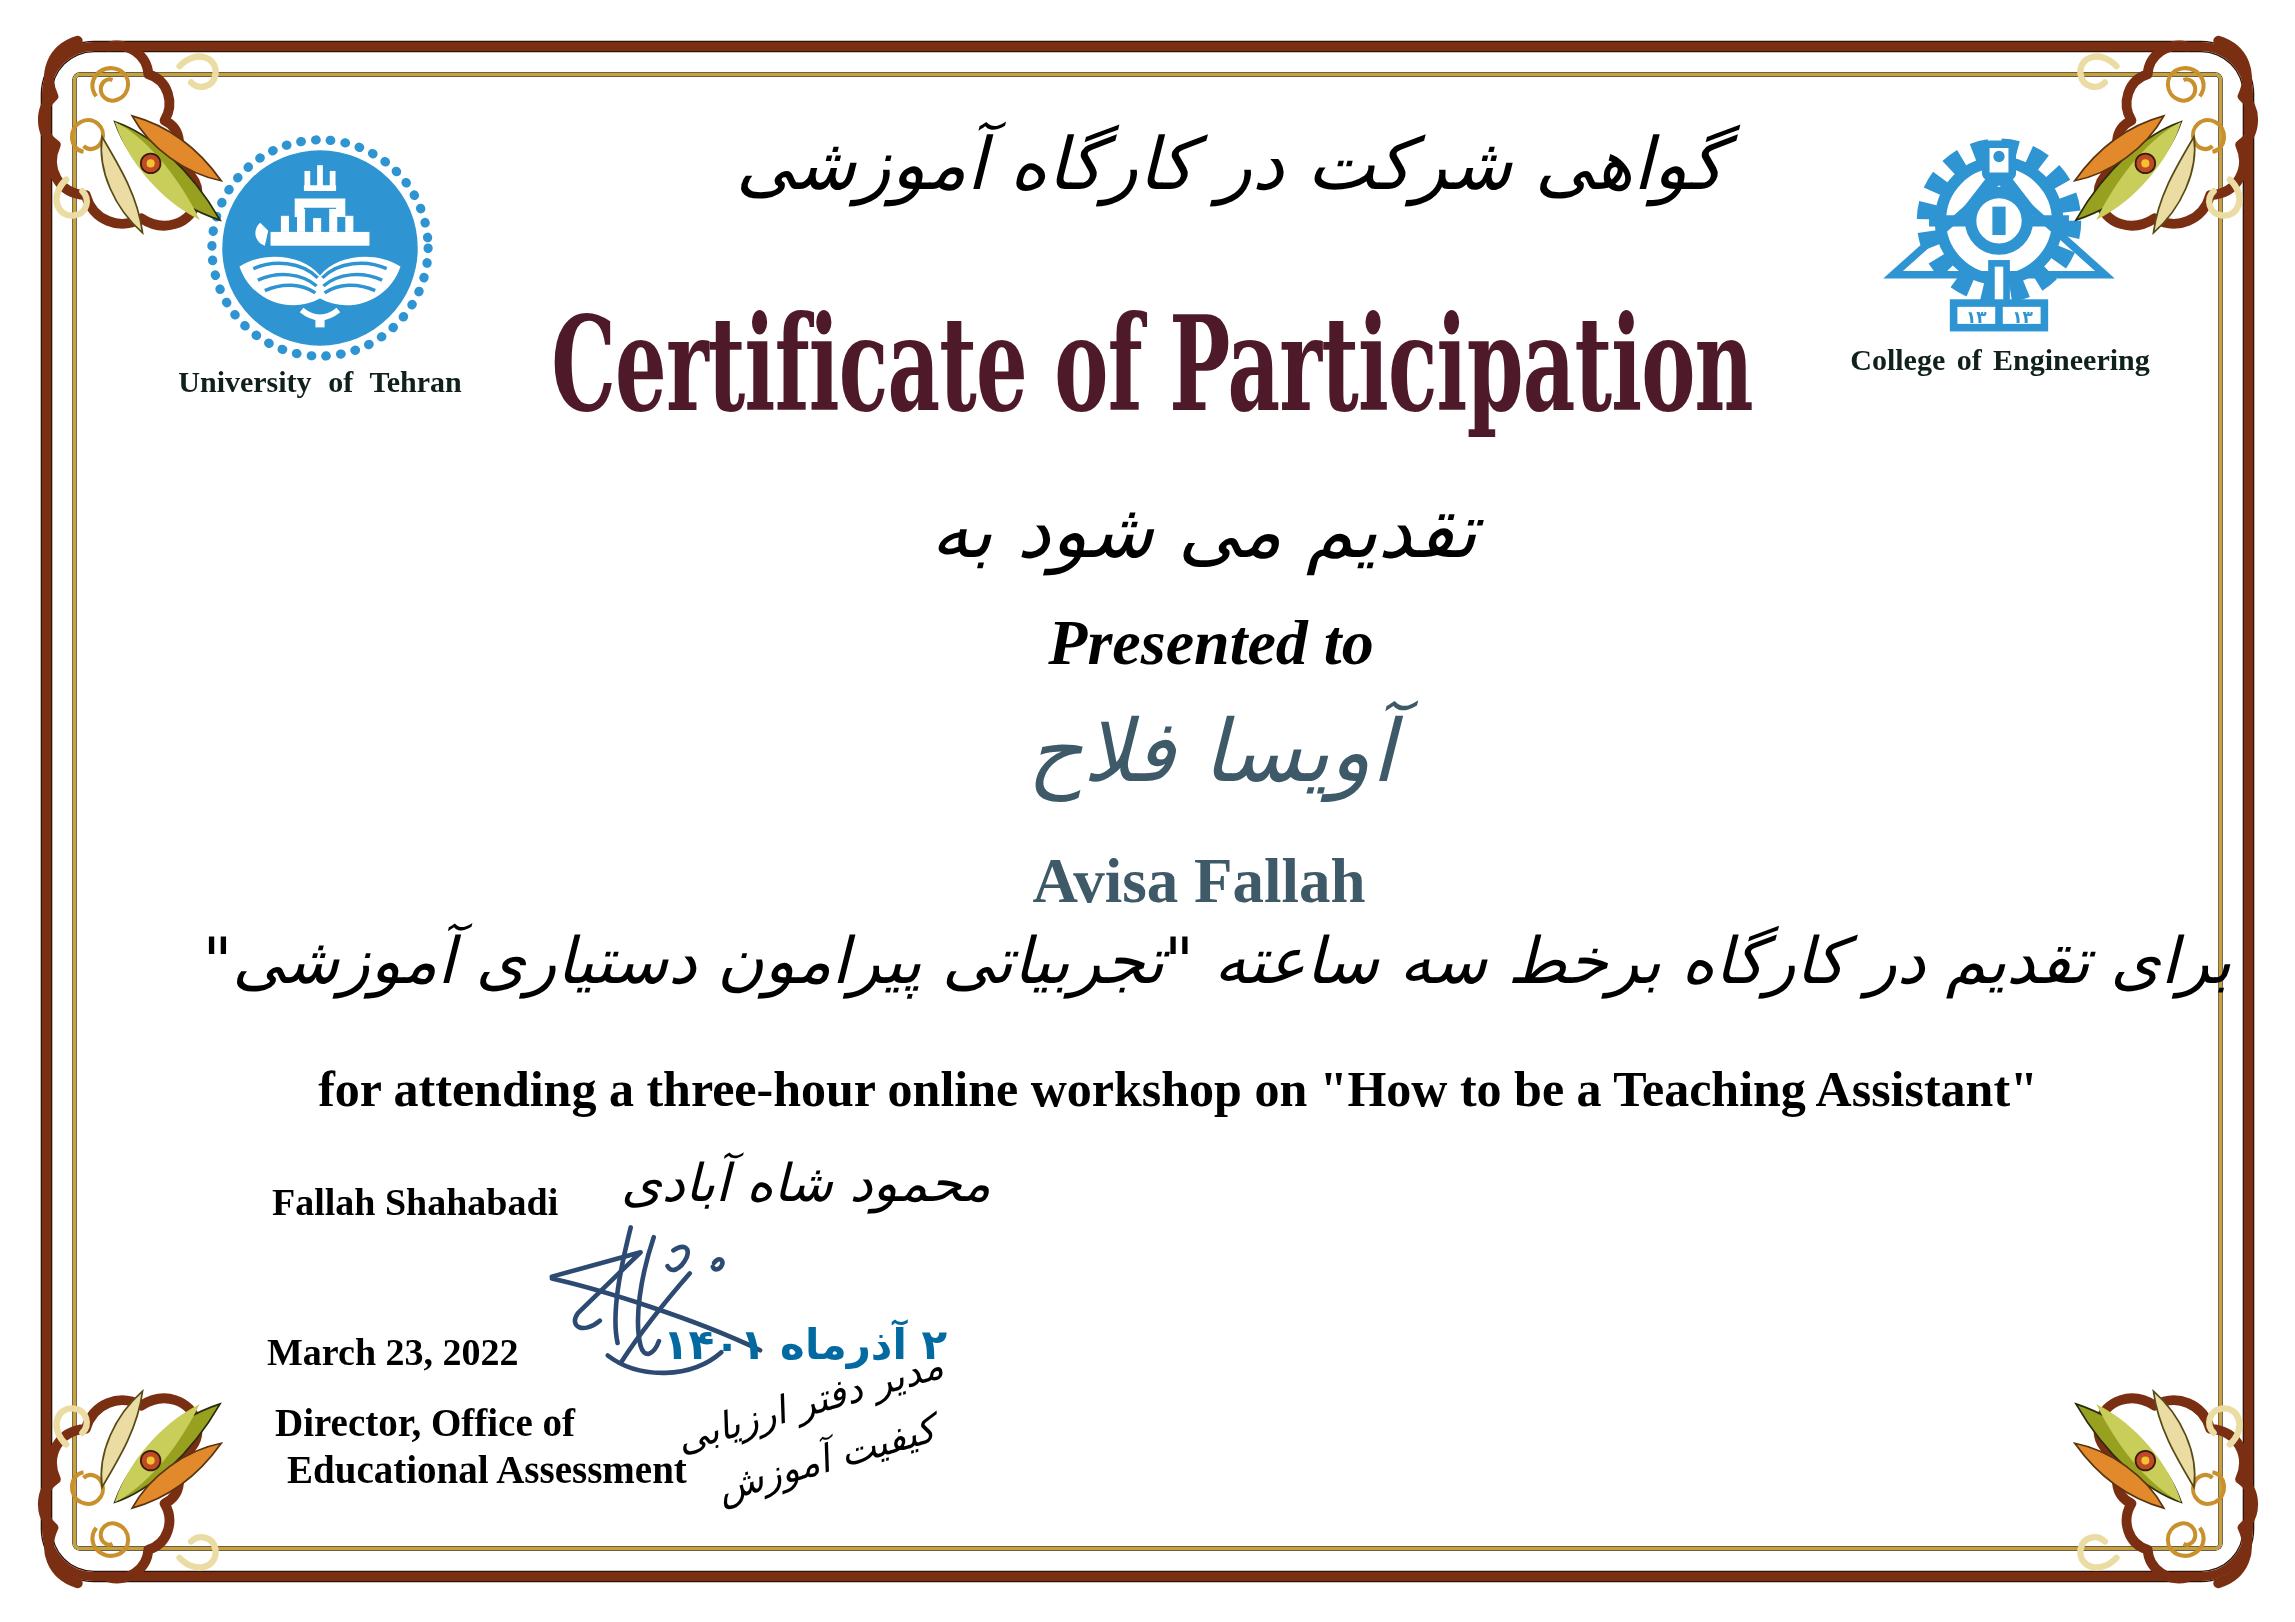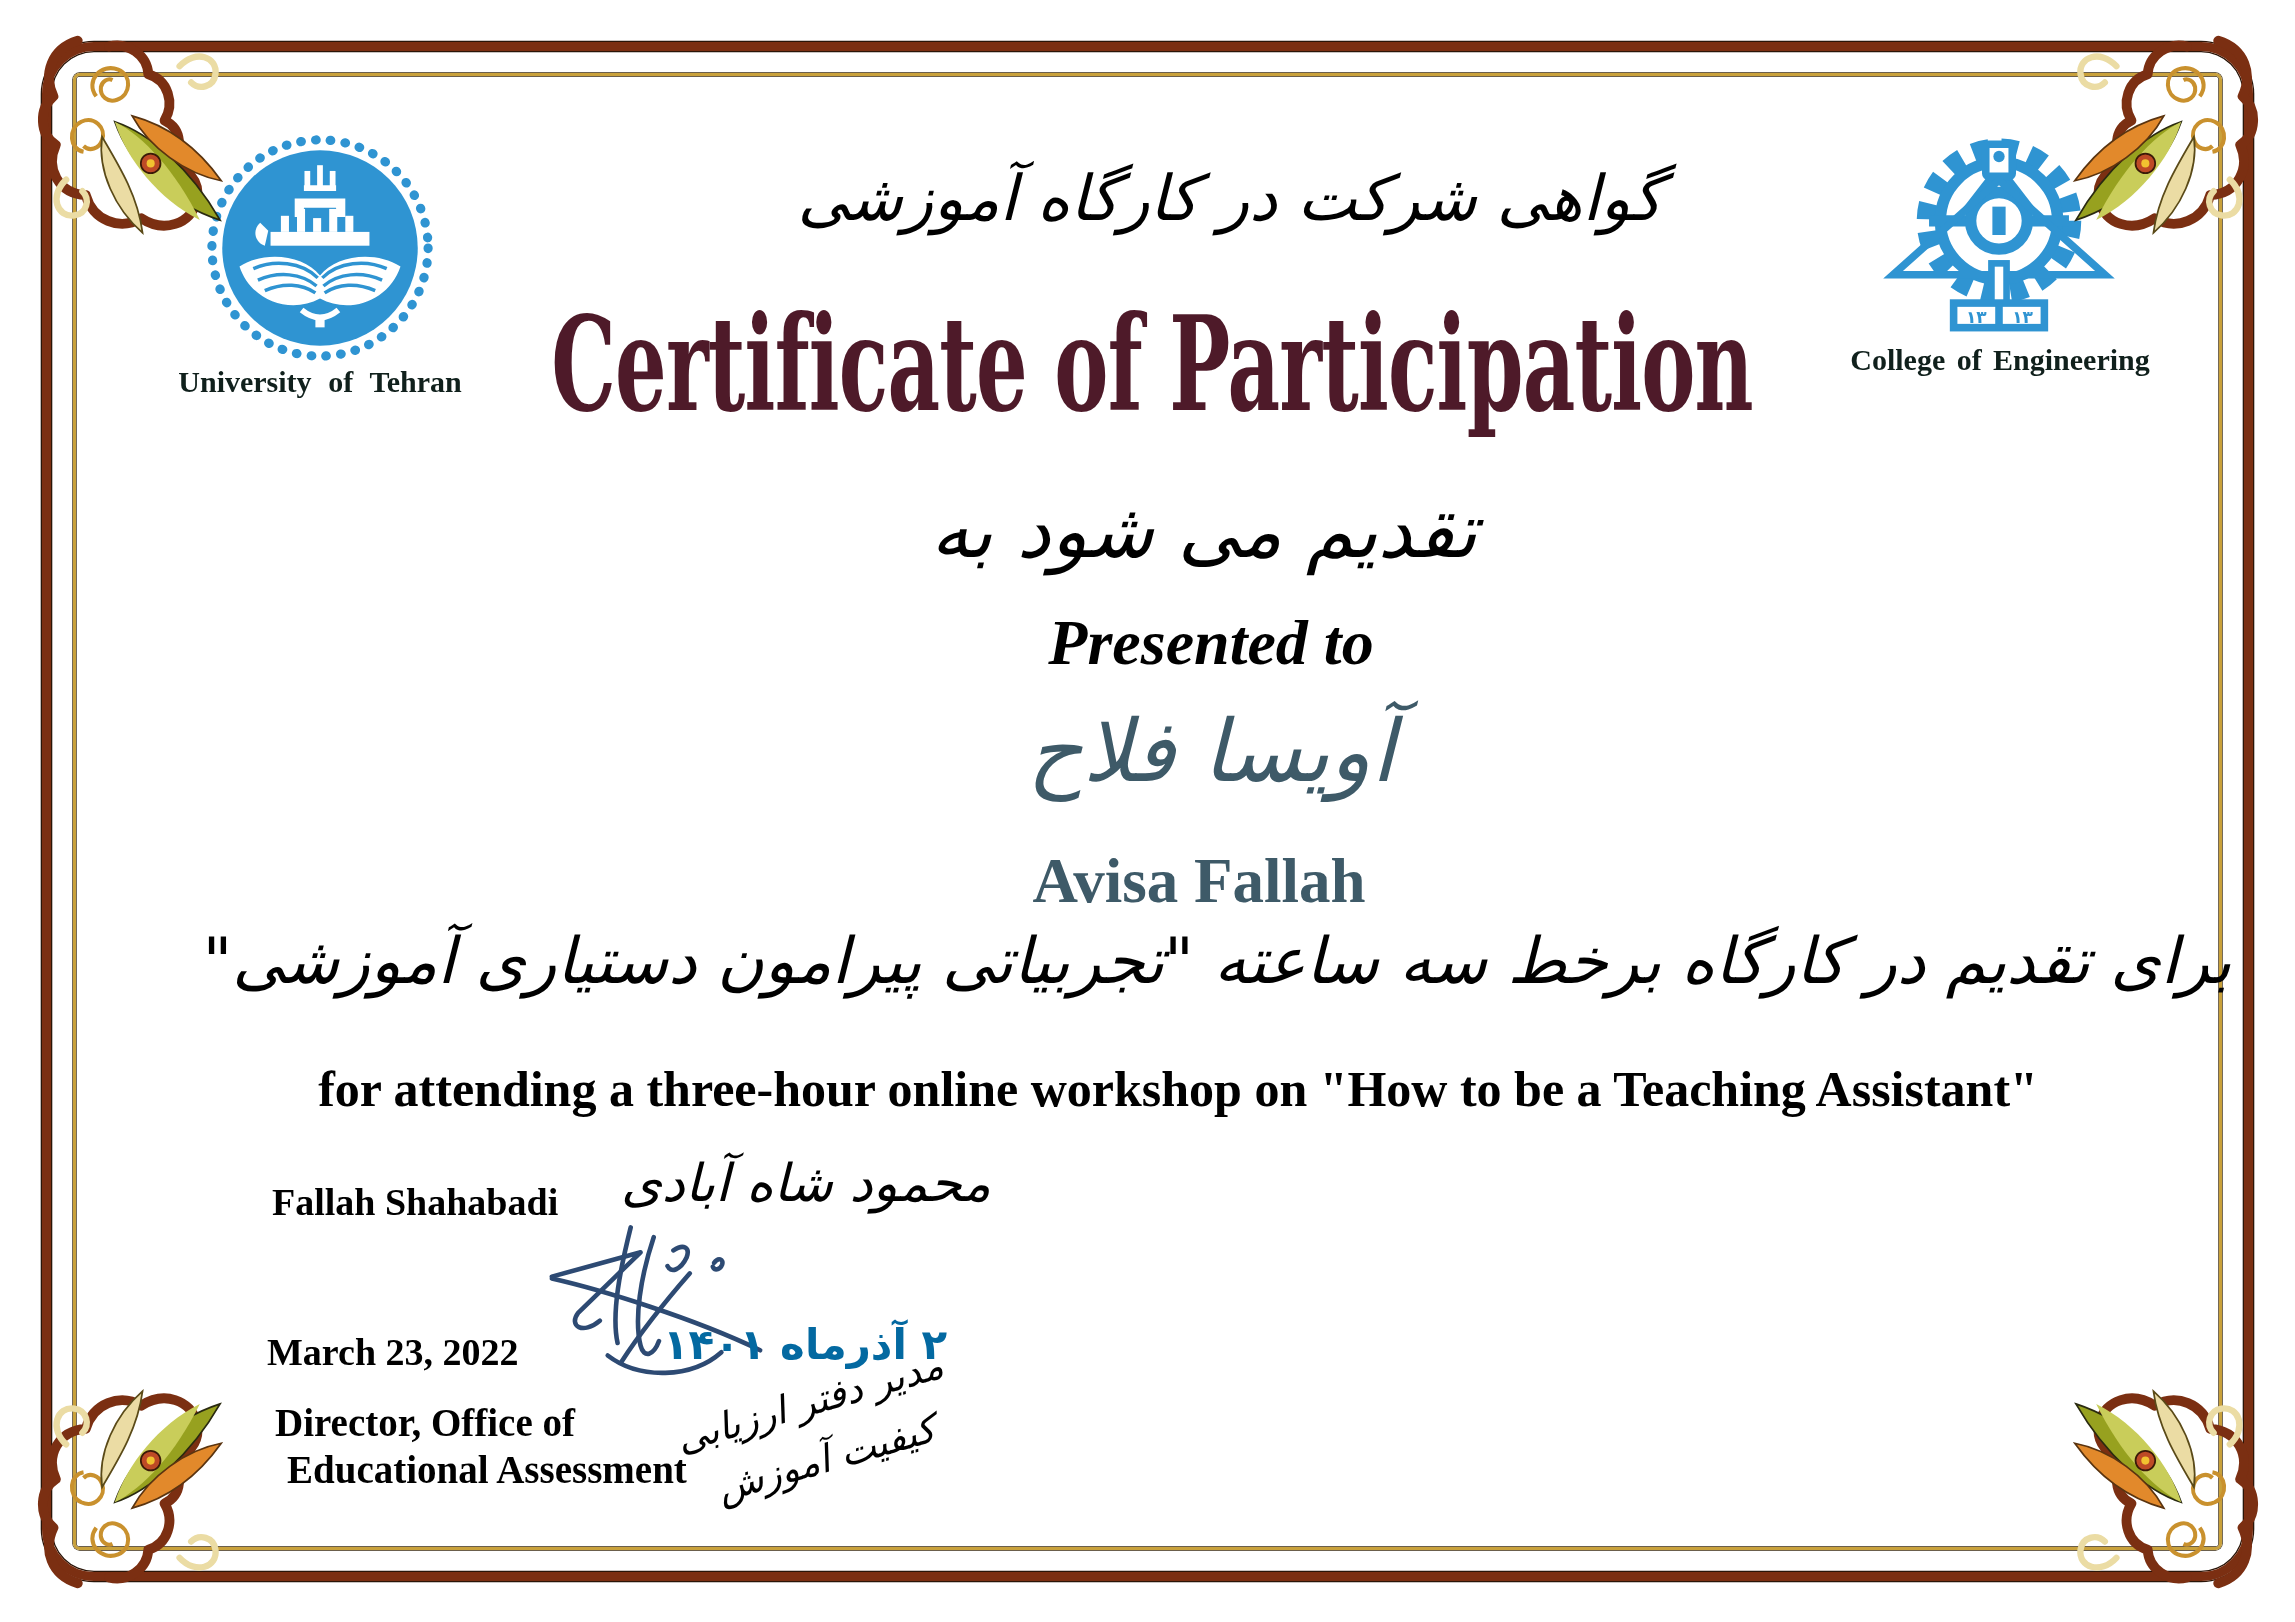--- a/index.html
+++ b/index.html
@@ -36,21 +36,21 @@
   .logo-caption{
     position:absolute;transform:translateX(-50%);
     font-weight:bold;font-size:30px;color:#10201C;
     white-space:nowrap;word-spacing:9.2px;
   }
   .ut-caption{left:320px;top:365px;}
   .coe-caption{left:2000px;top:343px;word-spacing:3.9px;}
   
   .cline{position:absolute;white-space:nowrap;transform:translateX(-50%);}
   .fa{font-family:"DejaVu Sans",sans-serif;font-style:italic;color:#000;}
-  .fa-title{left:1230px;top:122px;font-size:63px;margin-top:40px;}
+  .fa-title{left:1230px;top:122px;font-size:72px;}
   .en-title{
     left:1152px;top:287px;
     font-family:"DejaVu Serif",serif;font-weight:bold;
     font-size:131px;color:#4E1A29;
     transform:translateX(-50%) scaleX(0.62);
     letter-spacing:-1.3px;
   }
   .presented-fa{left:1204px;top:486px;font-size:76px;}
   .presented-en{
     left:1211px;top:606px;

